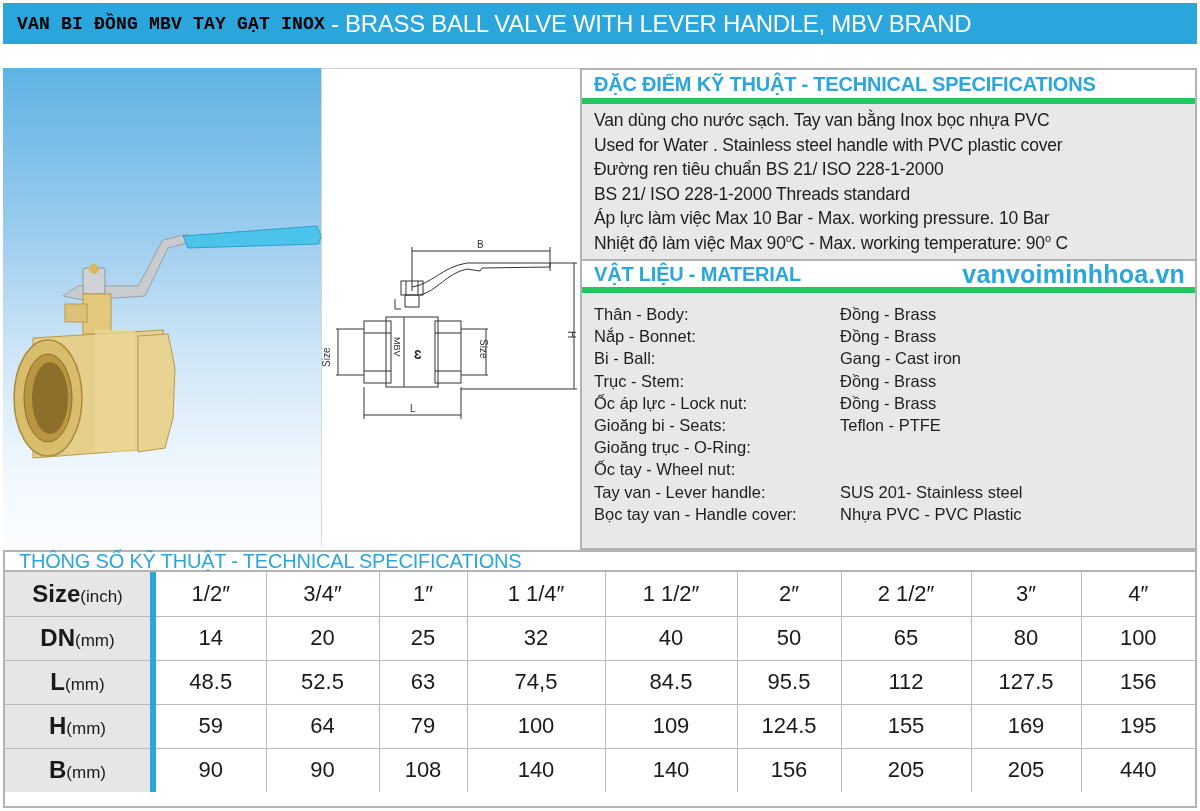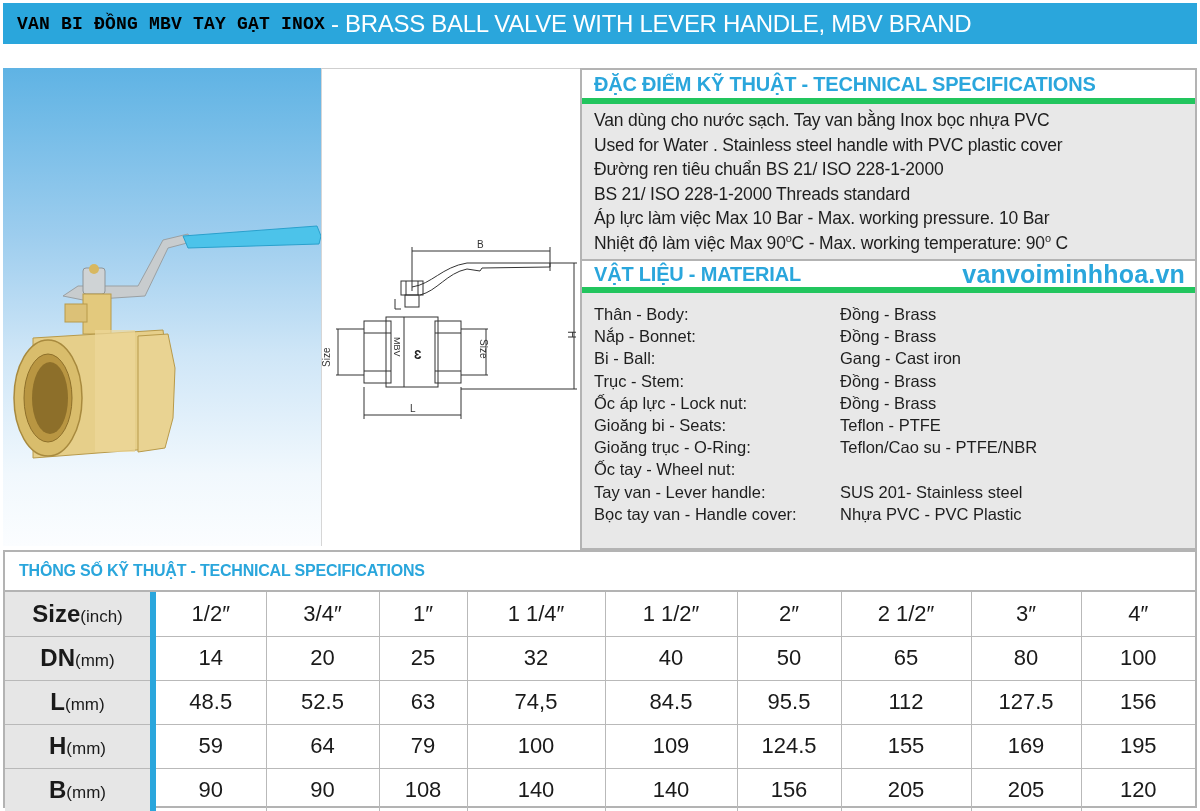--- a/index.html
+++ b/index.html
@@ -48,22 +48,22 @@
   .mat-row { display: flex; font-size: 16.5px; line-height: 22.2px; color: #1e1e1e; white-space: nowrap; }
   .mat-label { width: 246px; }
   .mat-value { flex: 1; }
 
   
   .table-wrap {
     position: absolute; left: 3px; top: 550px; width: 1194px; height: 258px;
     border: 2px solid #b3b3b3; background: #ffffff;
   }
   .table-title {
-    height: 40px; display: flex; align-items: center; padding-left: 14px;
-    font-weight: bold; font-size: 16px; color: #2aa6dc; border-bottom: 2px solid #b3b3b3;
+    height: 20px; display: flex; align-items: center; padding-left: 14px;
+    font-weight: normal; font-size: 20px; color: #2aa6dc; border-bottom: 2px solid #b3b3b3;
     letter-spacing: -0.2px;
   }
   table { border-collapse: collapse; width: 100%; table-layout: fixed; }
   td { height: 44px; border-right: 1px solid #b9b9b9; border-bottom: 1px solid #b9b9b9; text-align: center; font-size: 22px; color: #1a1a1a; }
   tr:last-child td { border-bottom: none; }
   td:last-child { border-right: none; }
   td.row-head { background: #e6e6e6; border-right: 6px solid #2aa6dc; text-align: center; }
   .rh-key { font-weight: bold; font-size: 24px; }
   .rh-unit { font-size: 17px; }
 </style>
@@ -184,21 +184,20 @@
     <div class="mat-row">
         <span class="mat-label">Ốc áp lực - Lock nut:</span>
         <span class="mat-value">Đồng - Brass</span>
       </div>
     <div class="mat-row">
         <span class="mat-label">Gioăng bi - Seats:</span>
         <span class="mat-value">Teflon - PTFE</span>
       </div>
     <div class="mat-row">
         <span class="mat-label">Gioăng trục - O-Ring:</span>
-        <span class="mat-value">Teflon/Cao su - PTFE/NBR</span>
       </div>
     <div class="mat-row">
         <span class="mat-label">Ốc tay - Wheel nut:</span>
       </div>
     <div class="mat-row">
         <span class="mat-label">Tay van - Lever handle:</span>
         <span class="mat-value">SUS 201- Stainless steel</span>
       </div>
     <div class="mat-row">
         <span class="mat-label">Bọc tay van - Handle cover:</span>
@@ -274,17 +273,17 @@
         <tr>
           <td class="row-head"><span class="rh-key">B</span><span class="rh-unit">(mm)</span></td>
           <td>90</td>
           <td>90</td>
           <td>108</td>
           <td>140</td>
           <td>140</td>
           <td>156</td>
           <td>205</td>
           <td>205</td>
-          <td>120</td>
+          <td>440</td>
         </tr>
       </tbody>
   </table>
 </div>
 
 </body></html>

